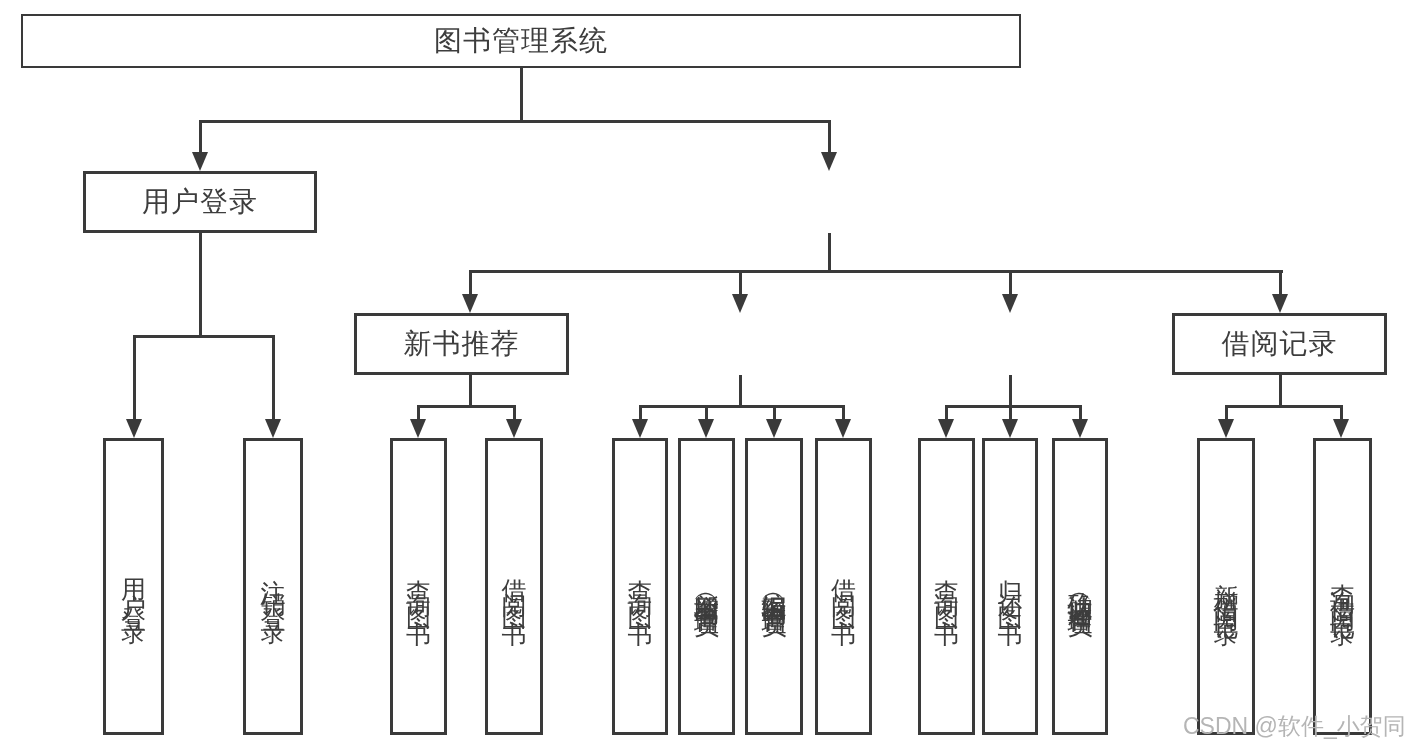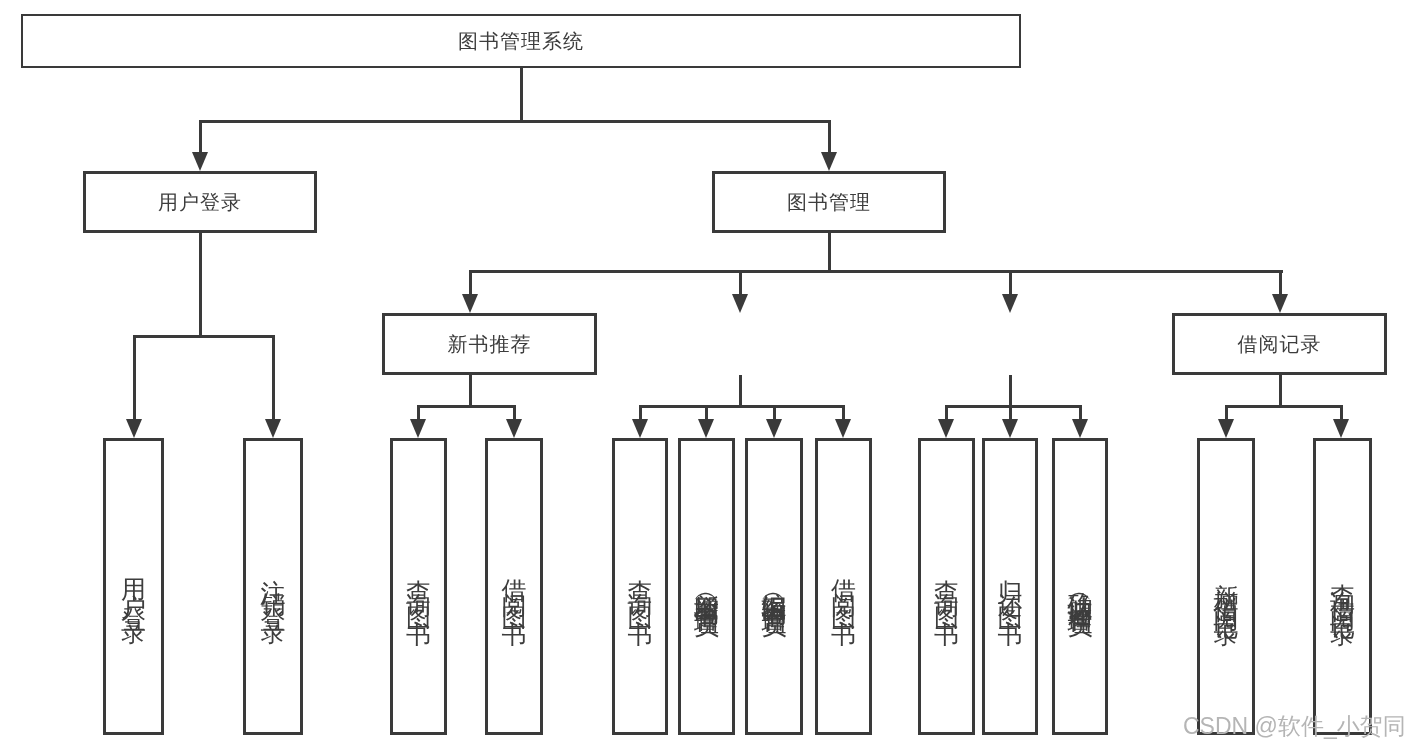--- a/index.html
+++ b/index.html
@@ -5,21 +5,21 @@
   html,body{margin:0;padding:0;background:#ffffff;}
   #canvas{
     position:relative;width:1405px;height:747px;background:#ffffff;
     font-family:"Liberation Sans",sans-serif;color:#3d3d3d;overflow:hidden;
   }
   .box{
     position:absolute;box-sizing:border-box;background:#ffffff;
     border:3px solid #3a3a3a;display:flex;align-items:center;justify-content:center;
   }
   .box.root{border-width:2px;}
-  .h-text{font-size:20px;letter-spacing:1px;white-space:nowrap;}
+  .h-text{font-size:28px;letter-spacing:1px;white-space:nowrap;}
   .v-text{
     writing-mode:vertical-rl;text-orientation:mixed;
     font-size:25px;line-height:1;white-space:nowrap;
   }
   .line{position:absolute;background:#3a3a3a;}
   .arrow{
     position:absolute;width:0;height:0;
     border-left:8px solid transparent;border-right:8px solid transparent;
     border-top:19px solid #3a3a3a;
   }
@@ -94,25 +94,22 @@
   <div class="arrow" style="left:1333px;top:419px;"></div>
 
   <div class="box root" style="left:21px;top:14px;width:1000px;height:54px;">
     <span class="h-text">图书管理系统</span>
   </div>
 
   <div class="box" style="left:83px;top:171px;width:234px;height:62px;">
     <span class="h-text">用户登录</span>
   </div>
 
-  <div class="box" style="left:712px;top:171px;width:234px;height:62px;">
-    <span class="h-text">图书管理</span>
-  </div>
 
-  <div class="box" style="left:382px;top:313px;width:215px;height:62px;">
+  <div class="box" style="left:354px;top:313px;width:215px;height:62px;">
     <span class="h-text">新书推荐</span>
   </div>
 
 
 
   <div class="box" style="left:1172px;top:313px;width:215px;height:62px;">
     <span class="h-text">借阅记录</span>
   </div>
 
   <div class="box" style="left:103px;top:438px;width:61px;height:297px;">

